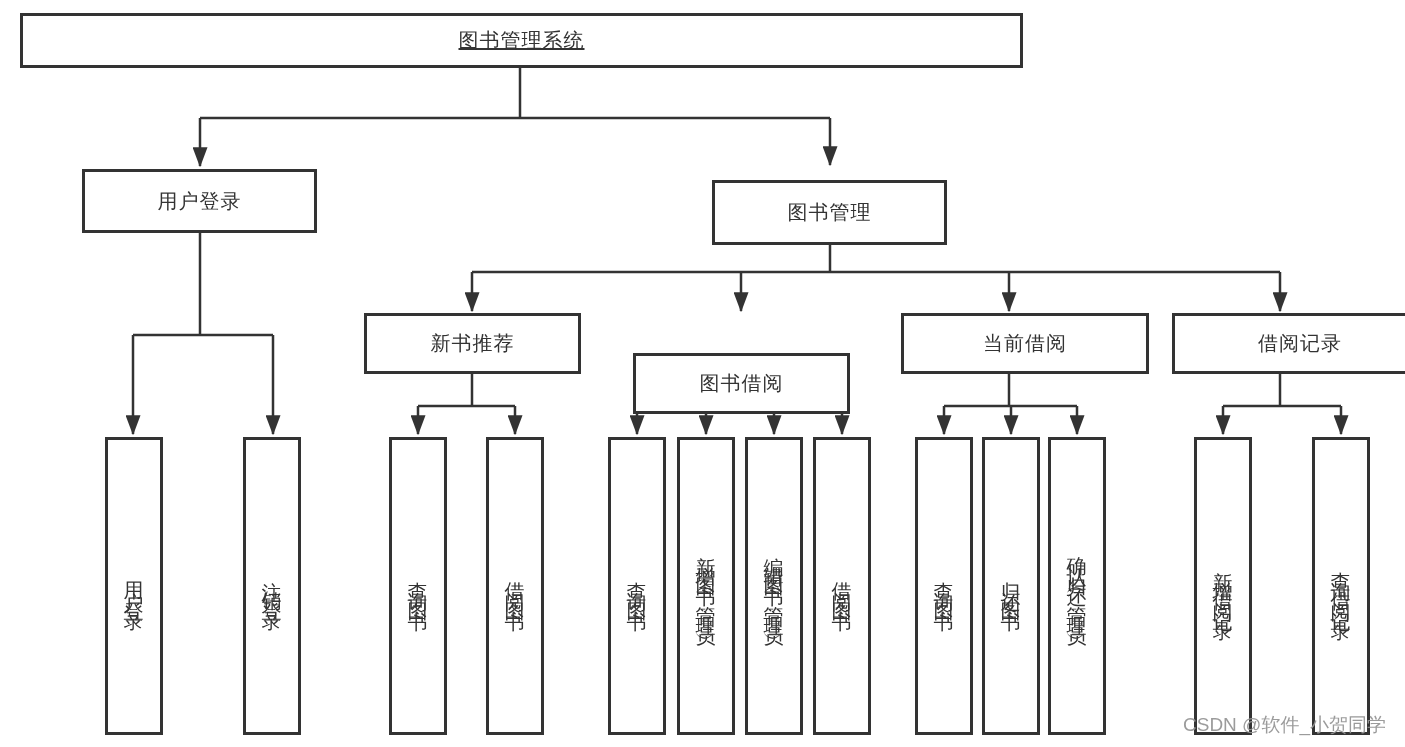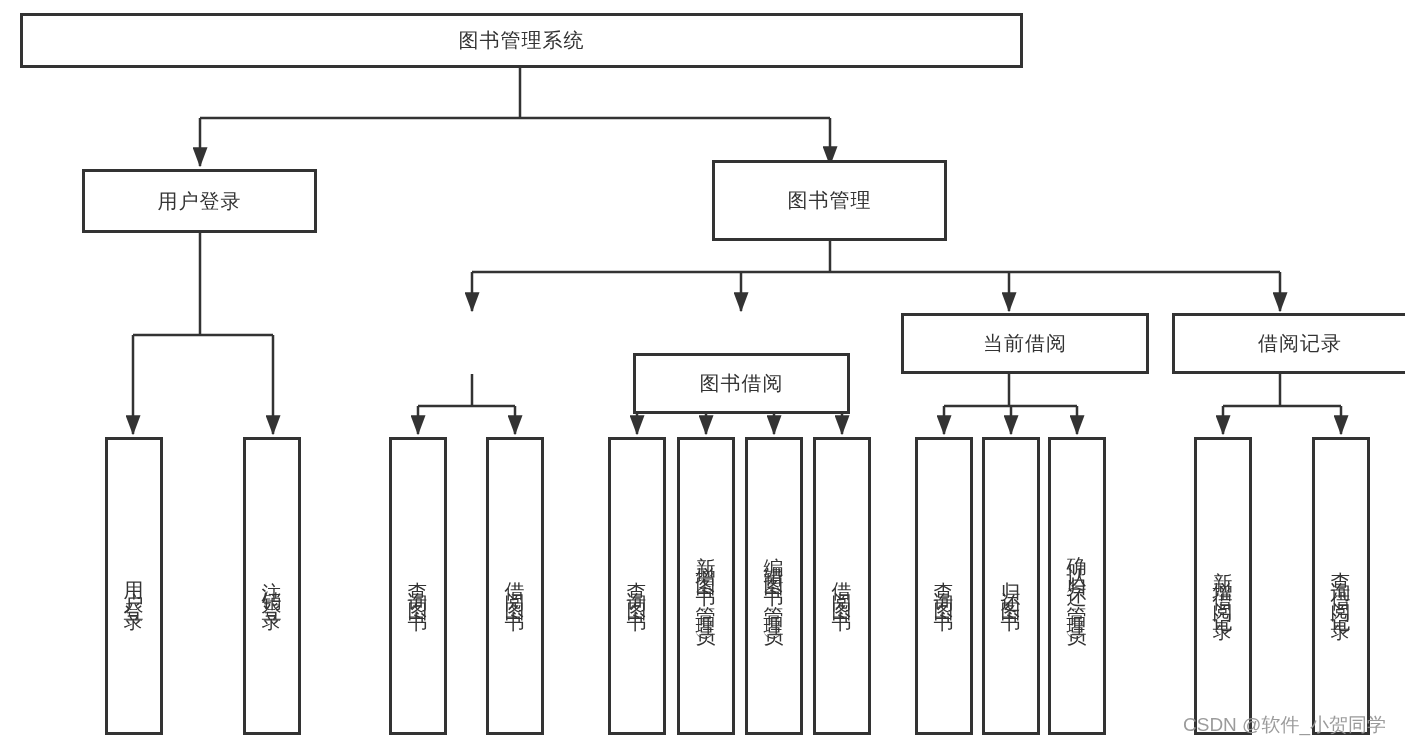--- a/index.html
+++ b/index.html
@@ -25,22 +25,22 @@
   }
   .hnode{white-space:nowrap;}
   .vnode{
     writing-mode:vertical-rl;
     text-orientation:mixed;
     letter-spacing:10px;
     line-height:1;
     width:58px;height:298px;
     top:437px;
   }
-  .root  {left:20px;  top:13px;  width:1003px;height:55px;}
-  .lvl2  {height:81px;top:160px;width:235px;}
+  .root  {left:20px;  top:13px;  width:1003px;height:55px;text-decoration:underline;}
+  .lvl2  {height:65px;top:180px;width:235px;}
   .lvl3  {height:61px;top:313px;width:217px;}
   .watermark{
     position:absolute;
     left:1183px;top:712px;
     font-size:19px;
     color:rgba(150,150,150,0.95);
     letter-spacing:0px;
     white-space:nowrap;
   }
 </style>
@@ -97,20 +97,21 @@
       <path d="M1223,406 V434" marker-end="url(#arrow)"></path>
       <path d="M1341,406 V434" marker-end="url(#arrow)"></path>
     </g>
   </svg>
 
   <div class="node hnode root">图书管理系统</div>
 
   <div class="node hnode lvl2" style="left:82px;top:169px;height:64px;">用户登录</div>
   <div class="node hnode lvl2" style="left:712px;">图书管理</div>
 
+  <div class="node hnode lvl3" style="left:364px;">新书推荐</div>
   <div class="node hnode lvl3" style="left:633px;margin-top:40px;">图书借阅</div>
   <div class="node hnode lvl3" style="left:901px;width:248px;">当前借阅</div>
   <div class="node hnode lvl3" style="left:1172px;width:256px;">借阅记录</div>
 
   <div class="node vnode" style="left:105px;">用户登录</div>
   <div class="node vnode" style="left:243px;">注销登录</div>
 
   <div class="node vnode" style="left:389px;">查询图书</div>
   <div class="node vnode" style="left:486px;">借阅图书</div>
 

